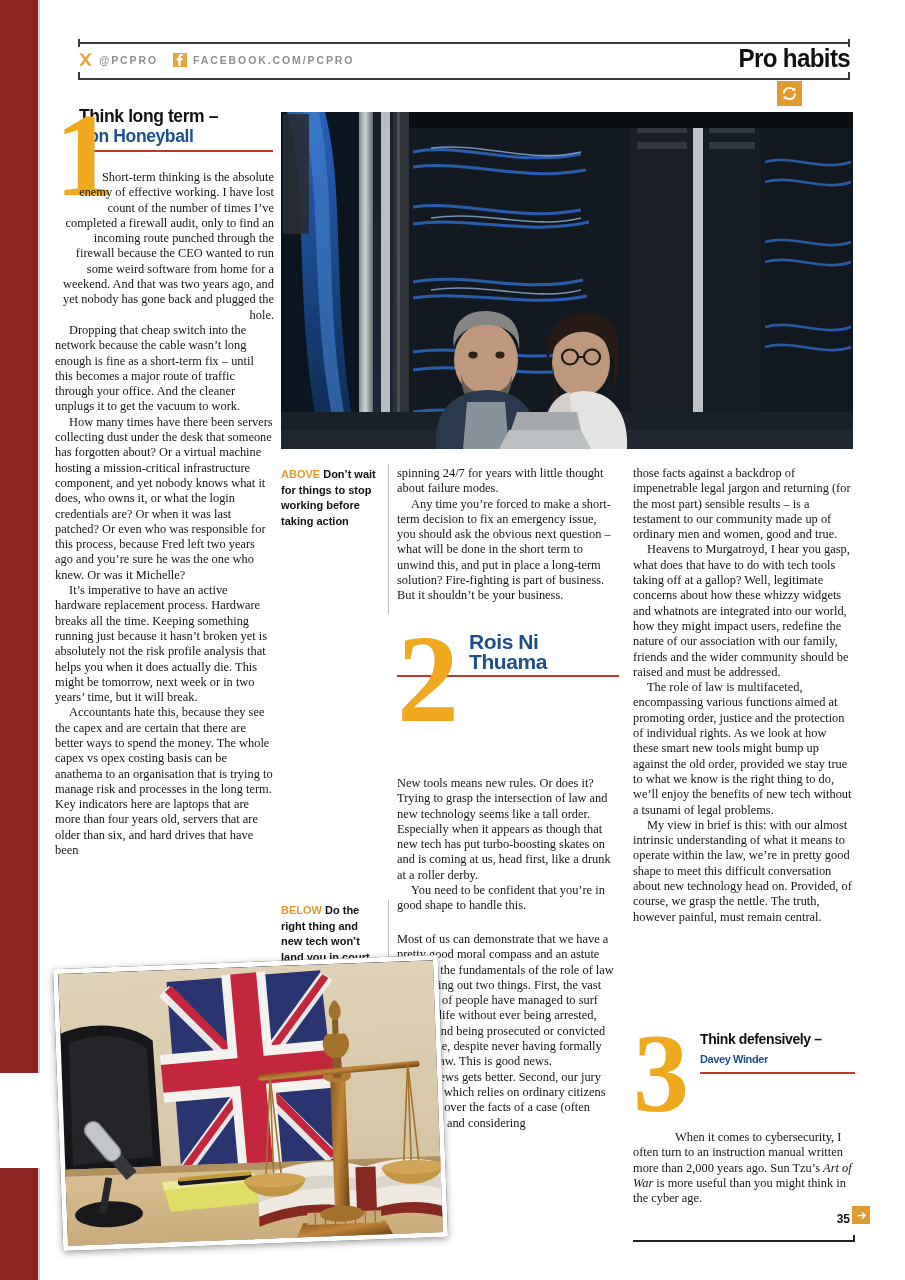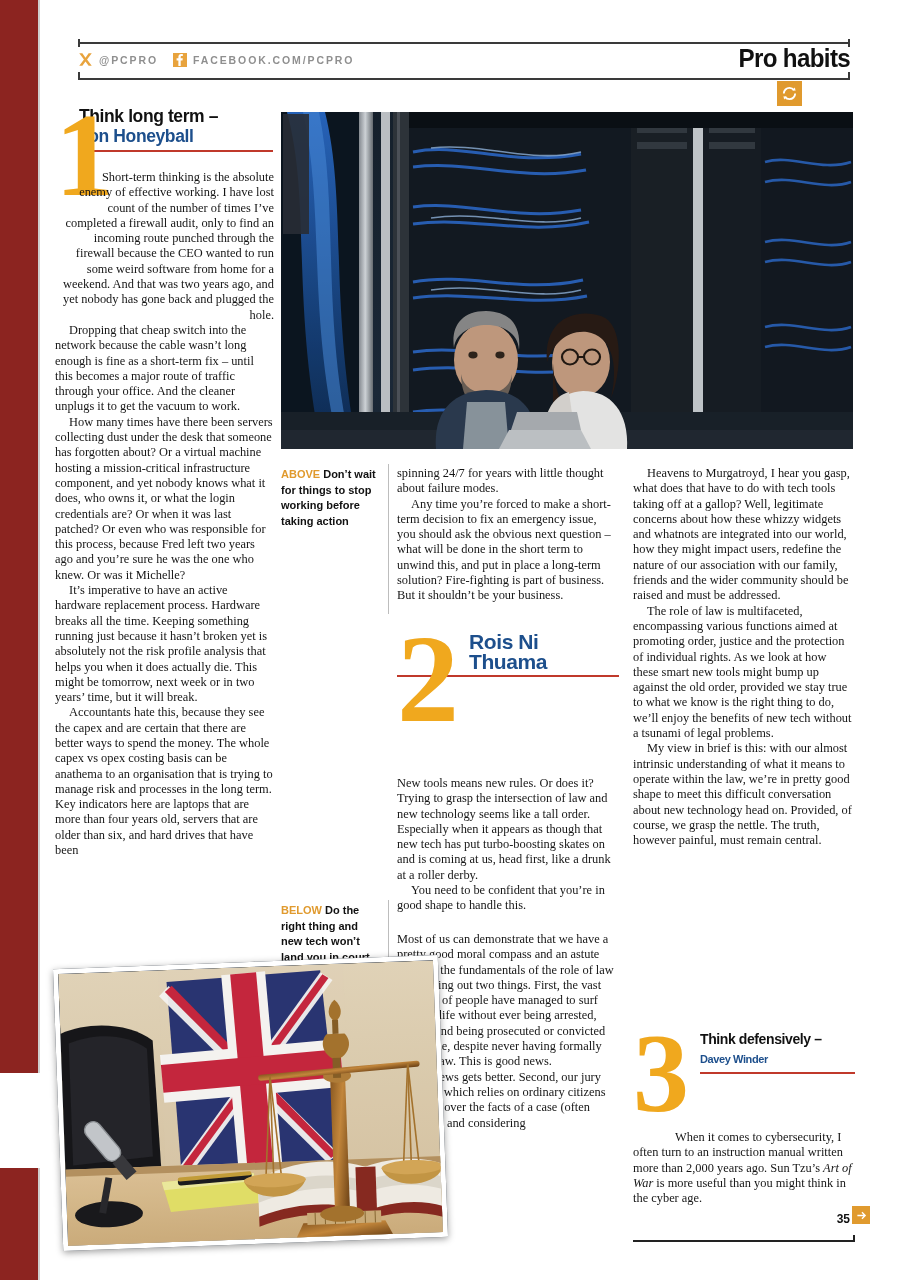--- a/index.html
+++ b/index.html
@@ -506,20 +506,21 @@
         <path d="M178 214 C 186 236, 232 236, 240 214 Z" fill="#c99a47"></path>
         <ellipse cx="209" cy="214" rx="31" ry="7" fill="#d9ab59"></ellipse>
         <path d="M316 206 C 324 228, 370 228, 378 206 Z" fill="#c99a47"></path>
         <ellipse cx="347" cy="206" rx="31" ry="7" fill="#d9ab59"></ellipse>
       </g>
       <rect width="385" height="282" fill="#000" opacity="0.03"></rect>
     </svg>
   </div>
 
   <div class="col col3">
+    <p class="noind">those facts against a backdrop of impenetrable legal jargon and returning (for the most part) sensible results – is a testament to our community made up of ordinary men and women, good and true.</p>
     <p>Heavens to Murgatroyd, I hear you gasp, what does that have to do with tech tools taking off at a gallop? Well, legitimate concerns about how these whizzy widgets and whatnots are integrated into our world, how they might impact users, redefine the nature of our association with our family, friends and the wider community should be raised and must be addressed.</p>
     <p>The role of law is multifaceted, encompassing various functions aimed at promoting order, justice and the protection of individual rights. As we look at how these smart new tools might bump up against the old order, provided we stay true to what we know is the right thing to do, we’ll enjoy the benefits of new tech without a tsunami of legal problems.</p>
     <p>My view in brief is this: with our almost intrinsic understanding of what it means to operate within the law, we’re in pretty good shape to meet this difficult conversation about new technology head on. Provided, of course, we grasp the nettle. The truth, however painful, must remain central.</p>
   </div>
 
   <div class="h3-block">
     <div class="dropnum h3-num">3</div>
     <div class="h3-txt">
       <div class="head-title">Think defensively –</div>
       <div class="head-author">Davey Winder</div>

